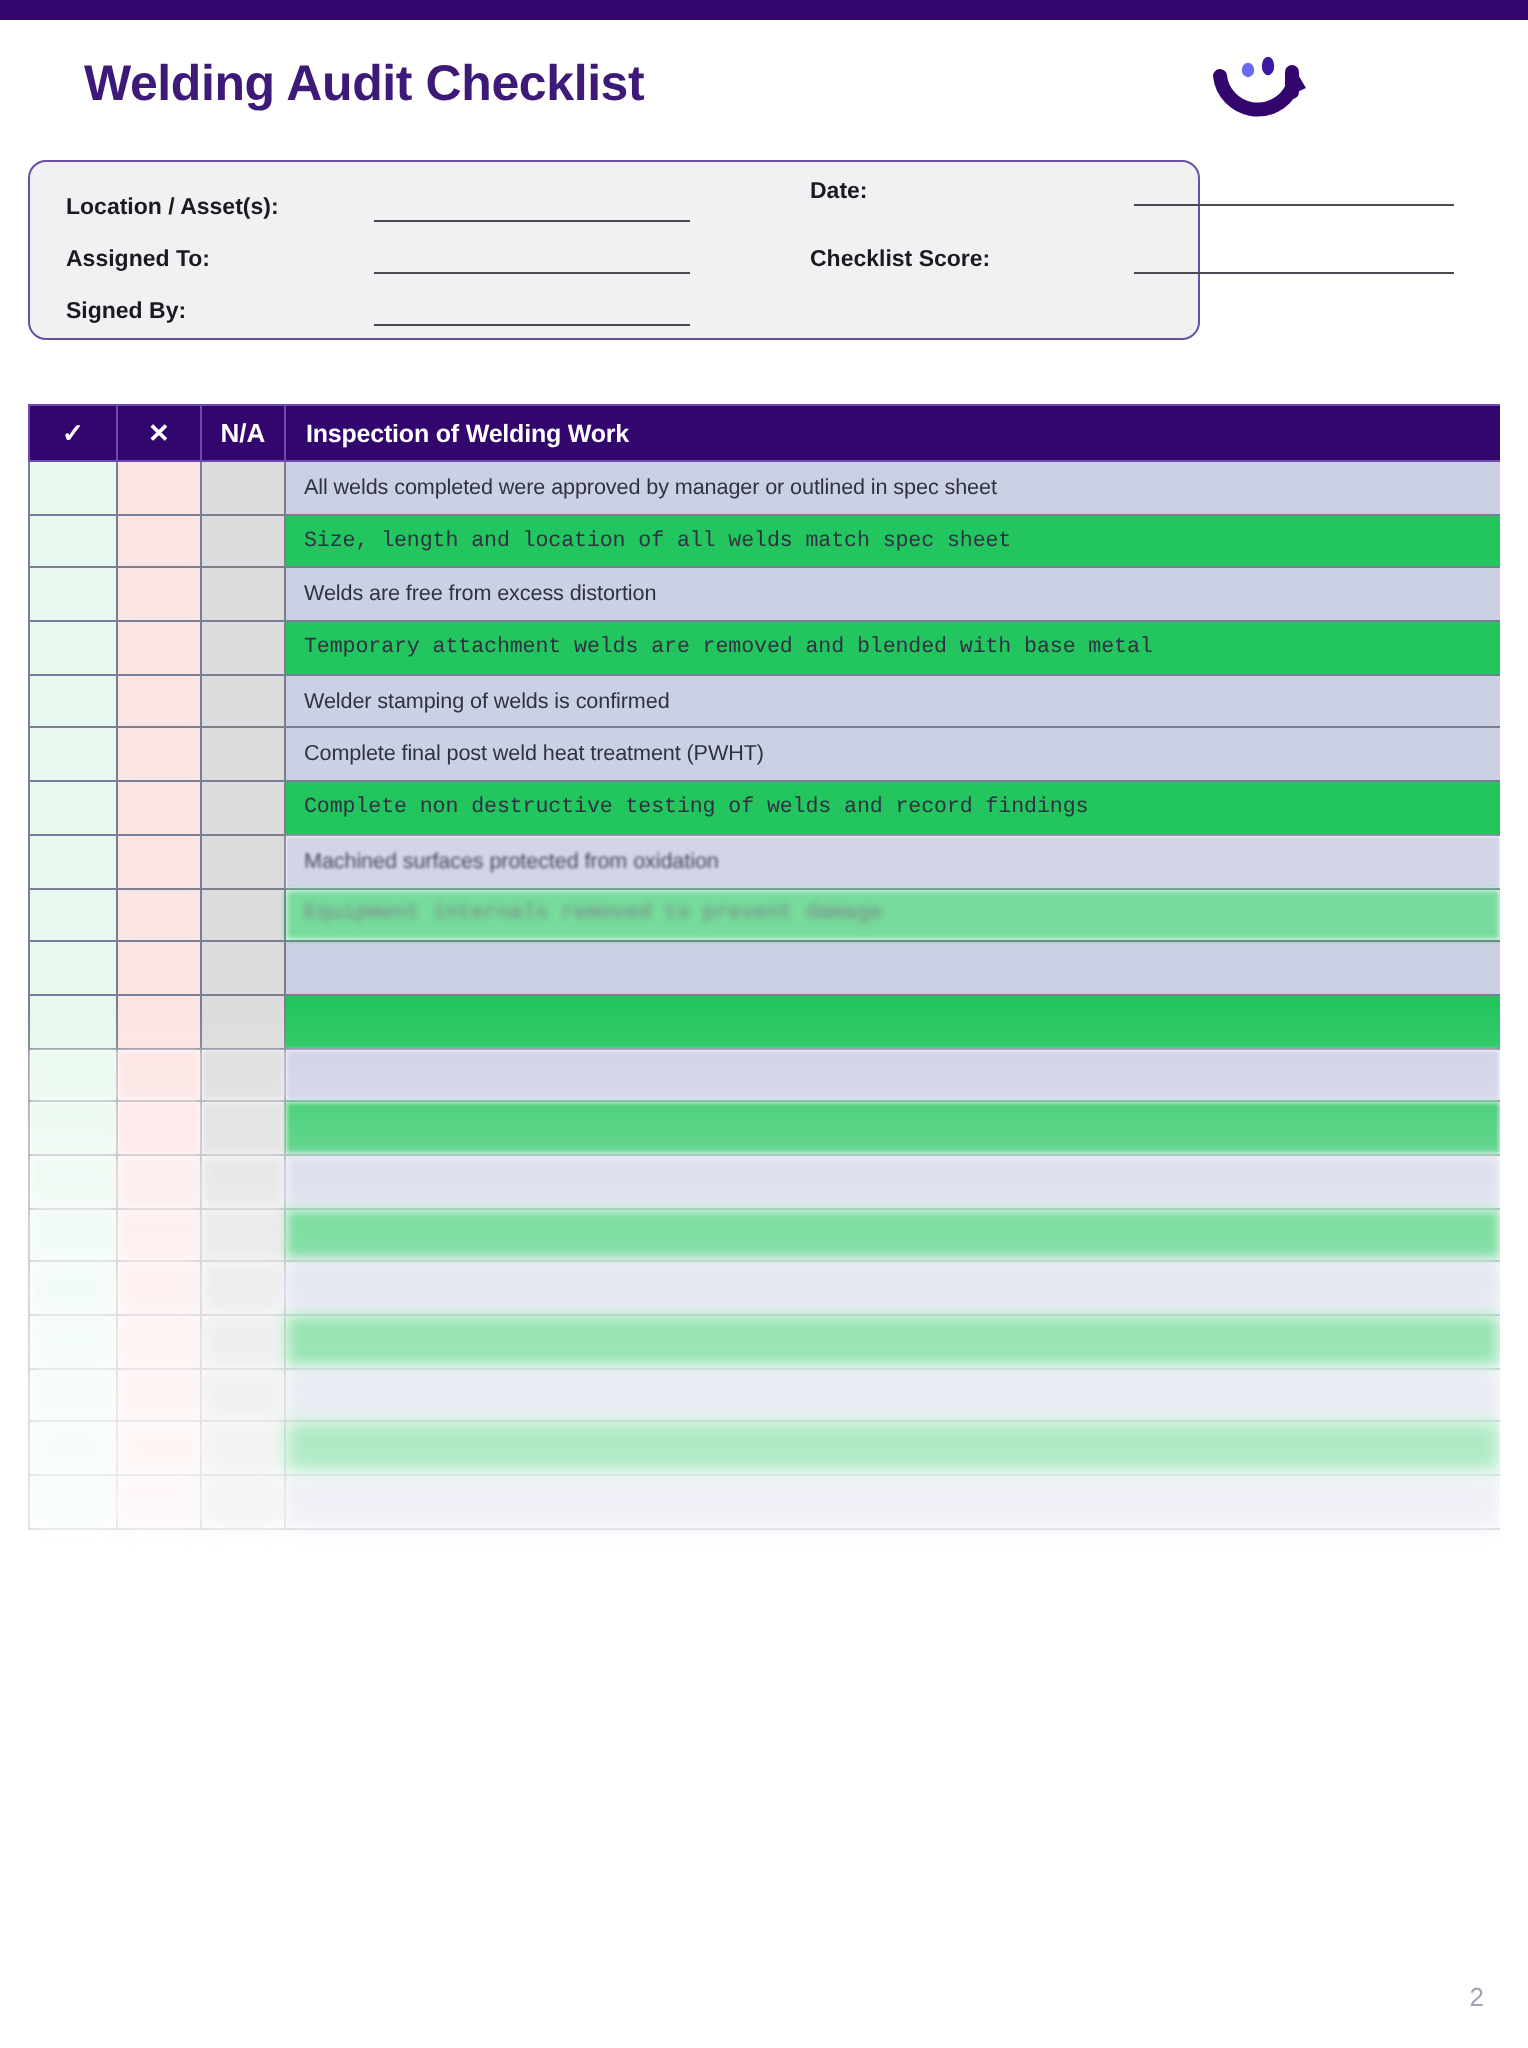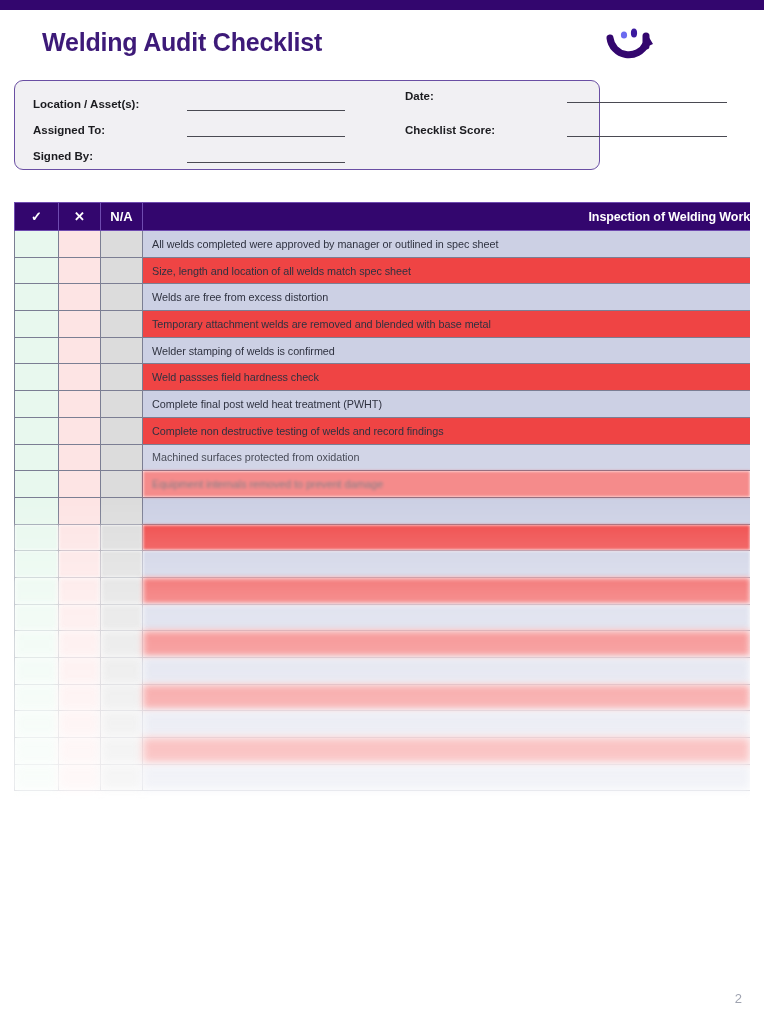--- a/index.html
+++ b/index.html
@@ -128,39 +128,39 @@
     background: #33066e;
     color: #ffffff;
     height: 27px;
     font-size: 12px;
     font-weight: bold;
     border: 1px solid #6f4bb0;
     padding: 0;
   }
   thead th.h-mark { text-align: center; font-size: 13px; }
   thead th.h-title {
-    text-align: right;
+    text-align: left;
     padding-left: 10px;
     font-size: 12.5px;
     letter-spacing: -0.1px;
   }
 
   tbody td {
     height: 25.7px;
     padding: 0;
     border: 1px solid #7b7e93;
     font-size: 10.8px;
     color: #2f3240;
   }
   td.cell-yes { background: #e8f8ee; }
   td.cell-no  { background: #fde4e4; }
   td.cell-na  { background: #dcdcdc; }
   td.cell-txt { padding-left: 9px; letter-spacing: -0.05px; }
   tr.row-odd  td.cell-txt { background: #ccd0e4; }
-  tr.row-even td.cell-txt { background: #ef4444; }
+  tr.row-even td.cell-txt { background: #22c55e; font-family: Liberation Mono, monospace; }
 
   
   tbody tr:nth-child(n+12) td { filter: blur(1.4px); }
   tbody tr:nth-child(n+14) td { filter: blur(2.6px); }
   tbody tr:nth-child(n+16) td { filter: blur(3.6px); }
   tbody tr:nth-child(n+19) td { filter: blur(4.4px); }
 
   .blur-soft { filter: blur(0.7px); opacity: 0.88; }
   .blur-more { filter: blur(1.6px); opacity: 0.62; }
 
@@ -261,26 +261,20 @@
           <td class="cell-no"></td>
           <td class="cell-na"></td>
           <td class="cell-txt">Temporary attachment welds are removed and blended with base metal</td>
         </tr>
         <tr class="row-odd">
           <td class="cell-yes"></td>
           <td class="cell-no"></td>
           <td class="cell-na"></td>
           <td class="cell-txt">Welder stamping of welds is confirmed</td>
         </tr>
-        <tr class="row-even">
-          <td class="cell-yes"></td>
-          <td class="cell-no"></td>
-          <td class="cell-na"></td>
-          <td class="cell-txt">Weld passses field hardness check</td>
-        </tr>
         <tr class="row-odd">
           <td class="cell-yes"></td>
           <td class="cell-no"></td>
           <td class="cell-na"></td>
           <td class="cell-txt">Complete final post weld heat treatment (PWHT)</td>
         </tr>
         <tr class="row-even">
           <td class="cell-yes"></td>
           <td class="cell-no"></td>
           <td class="cell-na"></td>

